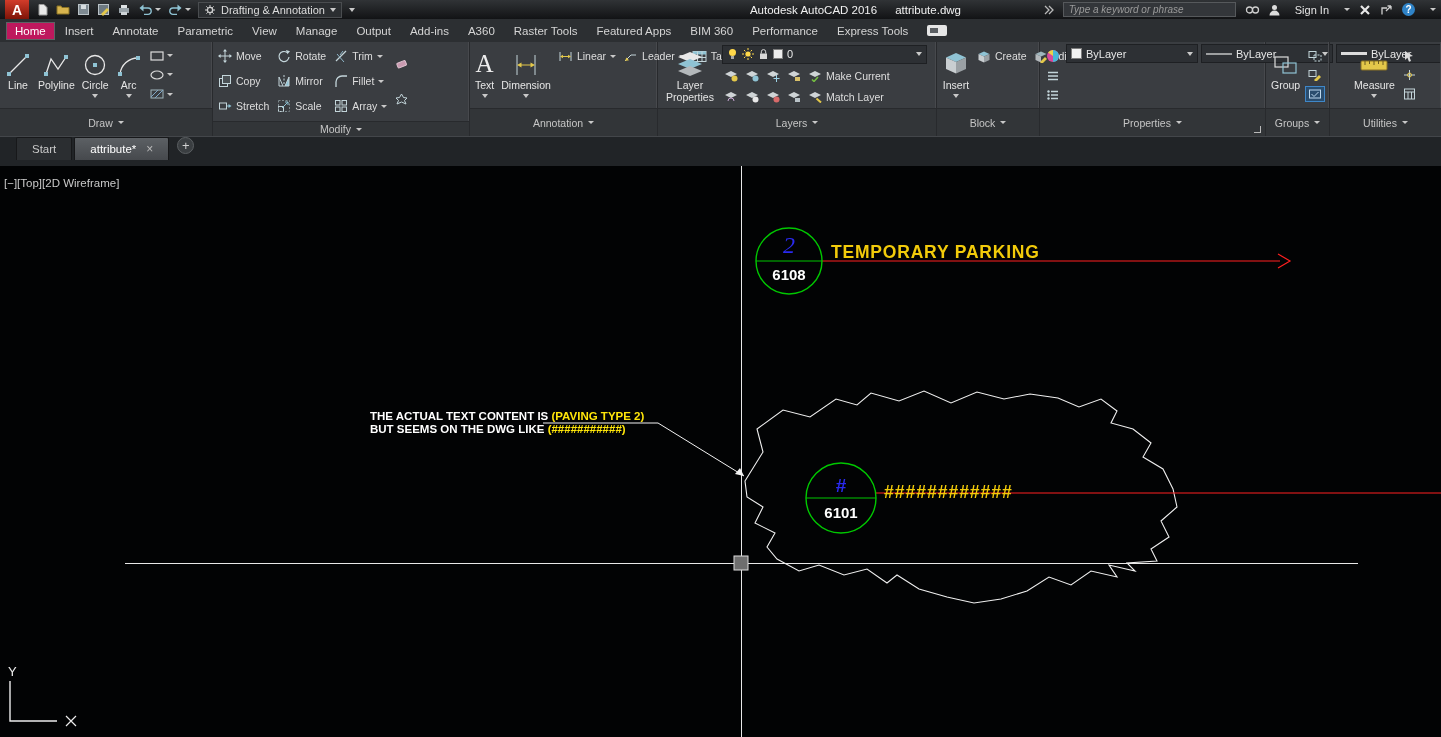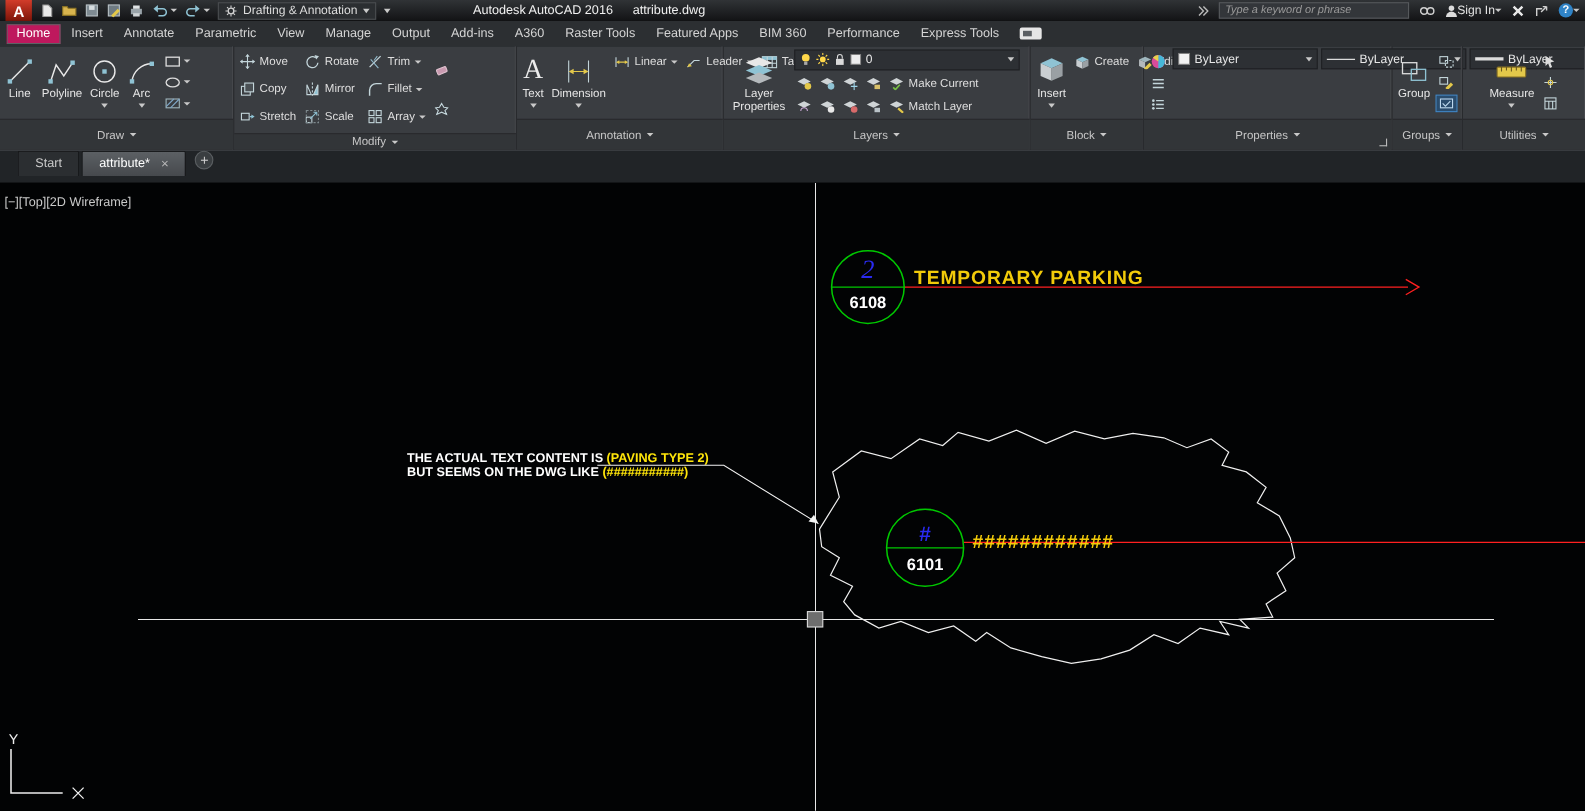--- a/index.html
+++ b/index.html
@@ -10,28 +10,28 @@
   .caret.sm{border-left-width:3px;border-right-width:3px;border-top-width:3.5px}
 
   
   .titlebar{position:absolute;top:0;left:0;right:0;height:19px;background:linear-gradient(#303336,#121315);
     display:flex;align-items:center;color:#ddd;font-size:11px;padding:0 5px;gap:7px;z-index:30}
   .app-logo{width:24px;height:19px;background:linear-gradient(#d23c2a,#7e1408);color:#fff;font-weight:bold;
     font-size:14px;display:flex;align-items:center;justify-content:center}
   .qat{display:flex;align-items:center;gap:7px}
   .ticon{display:flex;align-items:center;gap:2px}
   .workspace{display:flex;align-items:center;gap:5px;padding:1px 5px;border:1px solid #4a4d50;background:#2b2e31;height:16px}
-  .tb-center{position:absolute;left:430px;right:480px;text-align:left;font-size:11.5px;color:#f0f0f0;
+  .tb-center{position:absolute;left:430px;right:480px;text-align:right;font-size:11.5px;color:#f0f0f0;
     pointer-events:none;white-space:nowrap}
   .tb-center .doc{margin-left:18px}
   .tb-right{margin-left:auto;display:flex;align-items:center;gap:9px}
   .searchbox{width:173px;height:15px;background:#33363a;border:1px solid #56595c;color:#ccc;font-size:10px;
     font-style:italic;padding:0 5px;outline:none}
   .searchbox::placeholder{color:#9b9b9b;font-style:italic}
-  .signin{display:flex;align-items:center;gap:0;color:#e4e4e4}
+  .signin{display:flex;align-items:center;gap:15px;color:#e4e4e4}
 
   
   .menubar{position:absolute;top:19px;left:0;right:0;height:23px;background:#2c2f32;display:flex;
     align-items:center;padding-left:6px;gap:1px;color:#d4d4d4;font-size:11.5px;z-index:29}
   .mtab{padding:3px 9px;white-space:nowrap}
   .mtab.active{background:#be185d;box-shadow:inset 0 0 0 1px #5e6265;color:#fff}
   .mb-extra{margin-left:8px}
 
   
   .ribbon{position:absolute;top:42px;left:0;right:0;height:94px;background:#3a3d41;display:flex;z-index:28}

